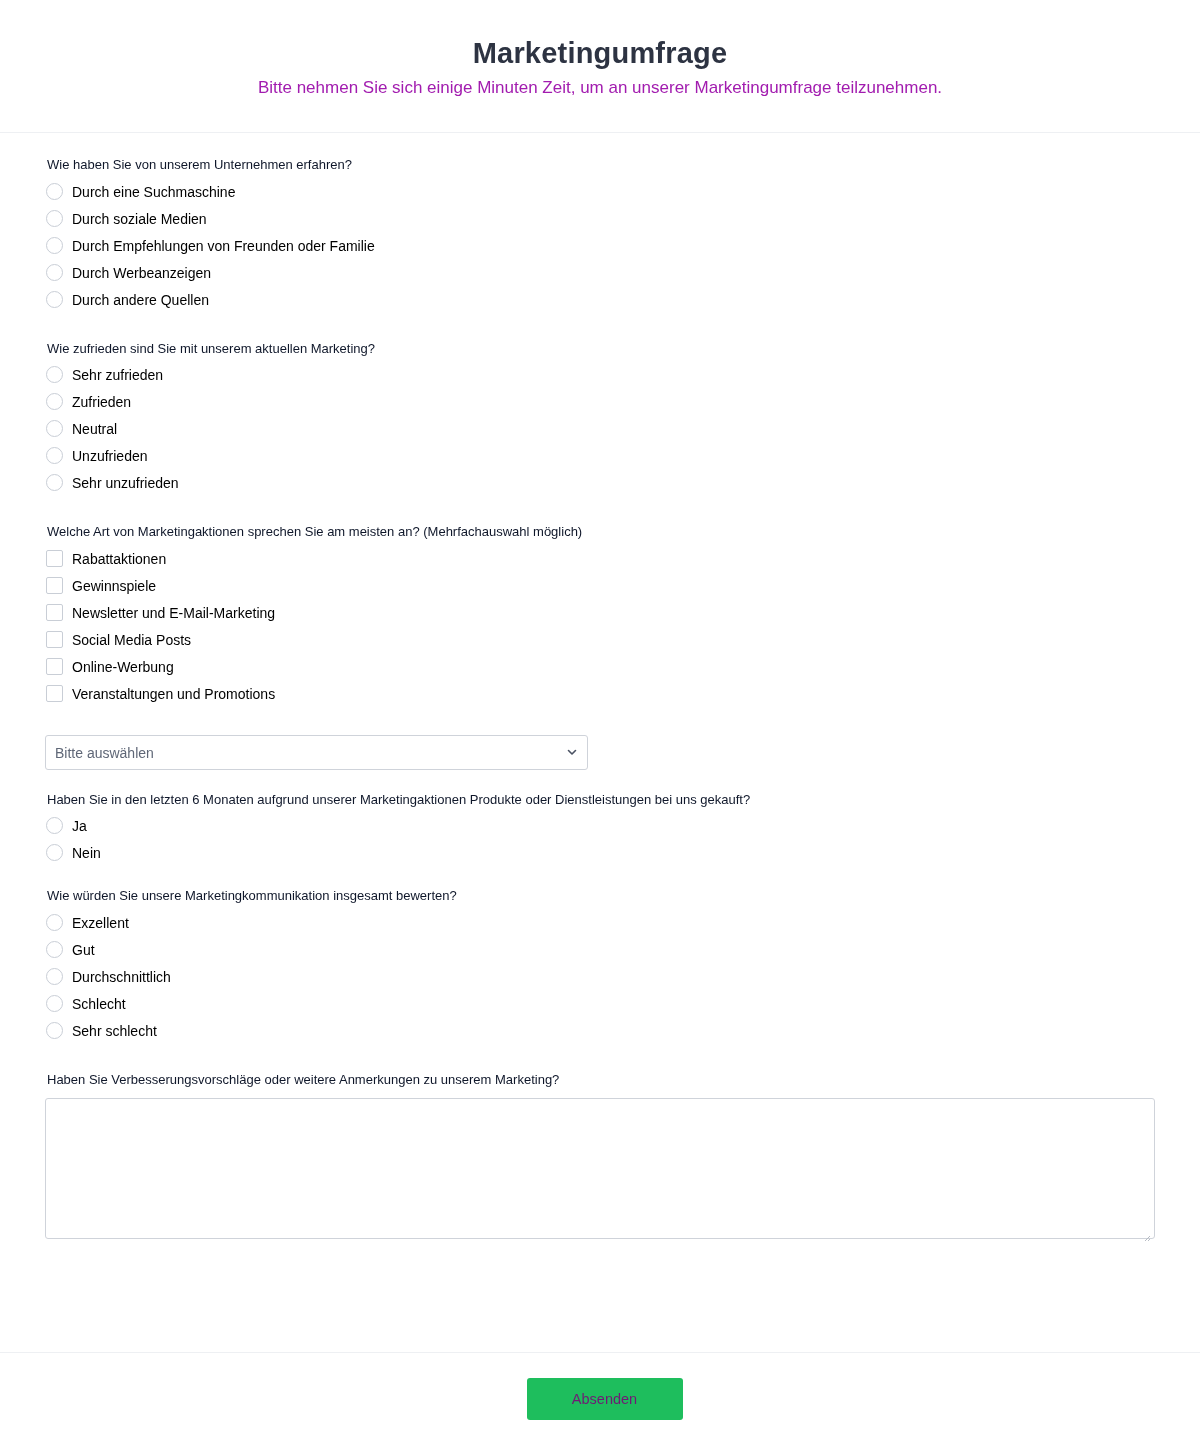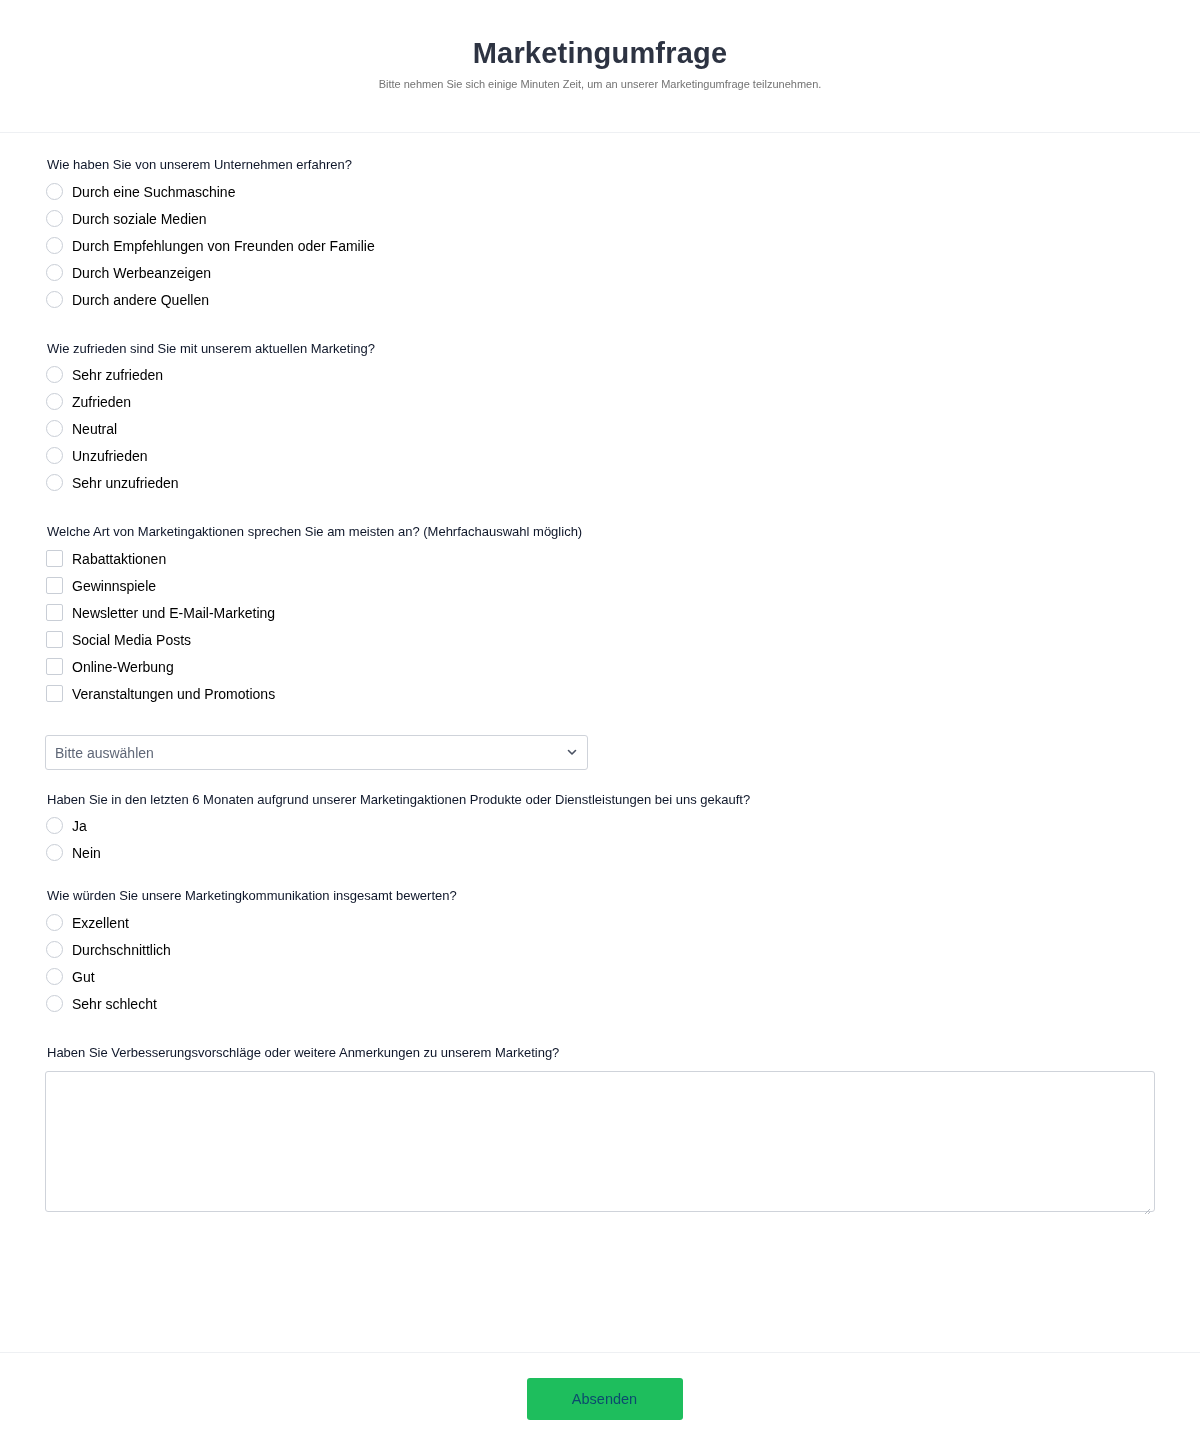--- a/index.html
+++ b/index.html
@@ -1,33 +1,33 @@
 <!DOCTYPE html>
 <html><head>
 <meta charset="utf-8">
 <style>
   * { box-sizing: border-box; margin: 0; padding: 0; }
   html, body { width: 1200px; background: #ffffff; }
   body { font-family: "Liberation Sans", "DejaVu Sans", sans-serif; color: #2d3748; }
   .header { height: 133px; border-bottom: 1px solid #eef0f3; text-align: center; padding-top: 37px; }
   .title { font-size: 29px; font-weight: 700; color: #2d3342; letter-spacing: 0.2px; }
-  .subtitle { font-size: 11px; color: #737373; margin-top: 8px; }
+  .subtitle { font-size: 17px; color: #a21caf; margin-top: 8px; }
   .form { padding: 0 45px 0 45px; height: 1220px; border-bottom: 1px solid #eef0f3; }
   .q-label { font-size: 13px; color: #0f172a; font-weight: 500; margin-left: 2px; }
   .opt { display: flex; align-items: center; height: 27px; }
   .radio { width: 17px; height: 17px; border: 1px solid #c9ced6; border-radius: 50%; margin-left: 1px; background: #fff; flex: none; }
   .check { width: 17px; height: 17px; border: 1px solid #c9ced6; border-radius: 2px; margin-left: 1px; background: #fff; flex: none; }
   .opt-label { font-size: 14px; color: #000000; margin-left: 9px; }
   .select { width: 543px; height: 35px; border: 1px solid #cfd3da; border-radius: 3px; display: flex; align-items: center; justify-content: space-between; padding: 0 9px; font-size: 14px; color: #5f6777; }
   .chev { width: 12px; height: 12px; display: flex; align-items: center; justify-content: center; }
   .text-input { width: 543px; height: 35px; border: 1px solid #cfd3da; border-radius: 3px; }
   .textarea { width: 1110px; height: 141px; border: 1px solid #cfd3da; border-radius: 3px; position: relative; }
   .resize { position: absolute; right: 3px; bottom: 3px; width: 7px; height: 7px; }
   .footer { height: 100px; display: flex; justify-content: center; padding-top: 25px; }
-  .submit { width: 156px; height: 42px; background: #1ebe5d; color: #0c4a6e; border: none; border-radius: 3px; font-size: 14.5px; margin-left: 9px; font-family: "Liberation Sans", sans-serif; }
+  .submit { width: 156px; height: 42px; background: #1ebe5d; color: #701a75; border: none; border-radius: 3px; font-size: 14.5px; margin-left: 9px; font-family: "Liberation Sans", sans-serif; }
 </style>
 </head>
 <body>
 
 <div class="header">
   <h1 class="title">Marketingumfrage</h1>
   <p class="subtitle">Bitte nehmen Sie sich einige Minuten Zeit, um an unserer Marketingumfrage teilzunehmen.</p>
 </div>
 
 <div class="form">
@@ -133,25 +133,29 @@
 
 
   <div style="padding-top:22px;">
     <div class="q-label" style="margin-bottom:6px;">Wie würden Sie unsere Marketingkommunikation insgesamt bewerten?</div>
     <div class="opt">
         <span class="radio"></span>
         <span class="opt-label">Exzellent</span>
       </div>
     <div class="opt">
         <span class="radio"></span>
+        <span class="opt-label">Gut</span>
+      </div>
+    <div class="opt">
+        <span class="radio"></span>
         <span class="opt-label">Durchschnittlich</span>
       </div>
     <div class="opt">
         <span class="radio"></span>
-        <span class="opt-label">Gut</span>
+        <span class="opt-label">Schlecht</span>
       </div>
     <div class="opt">
         <span class="radio"></span>
         <span class="opt-label">Sehr schlecht</span>
       </div>
   </div>
 
   <div style="padding-top:28px;">
     <div class="q-label" style="margin-bottom:11px;">Haben Sie Verbesserungsvorschläge oder weitere Anmerkungen zu unserem Marketing?</div>
     <div class="textarea">

